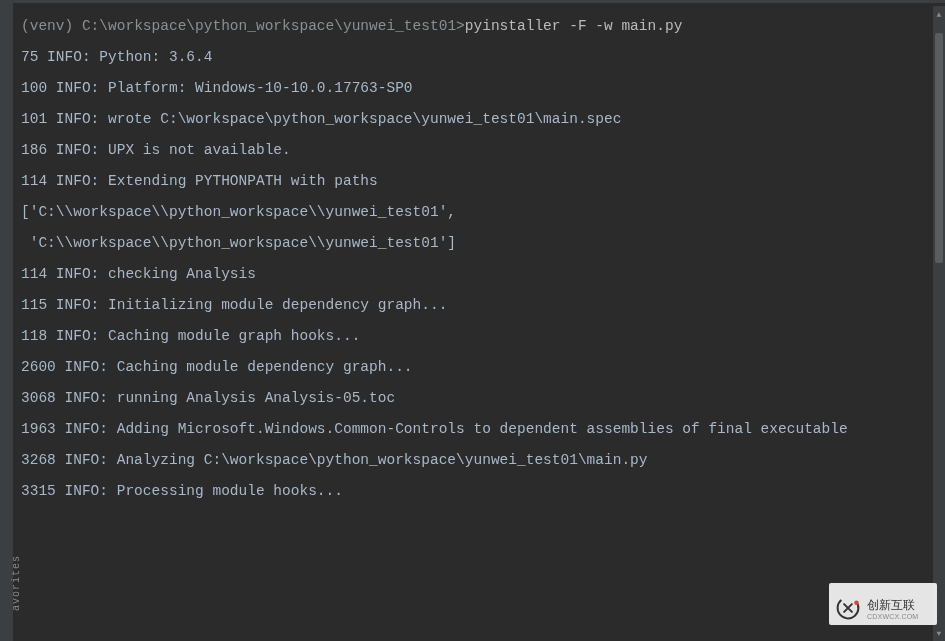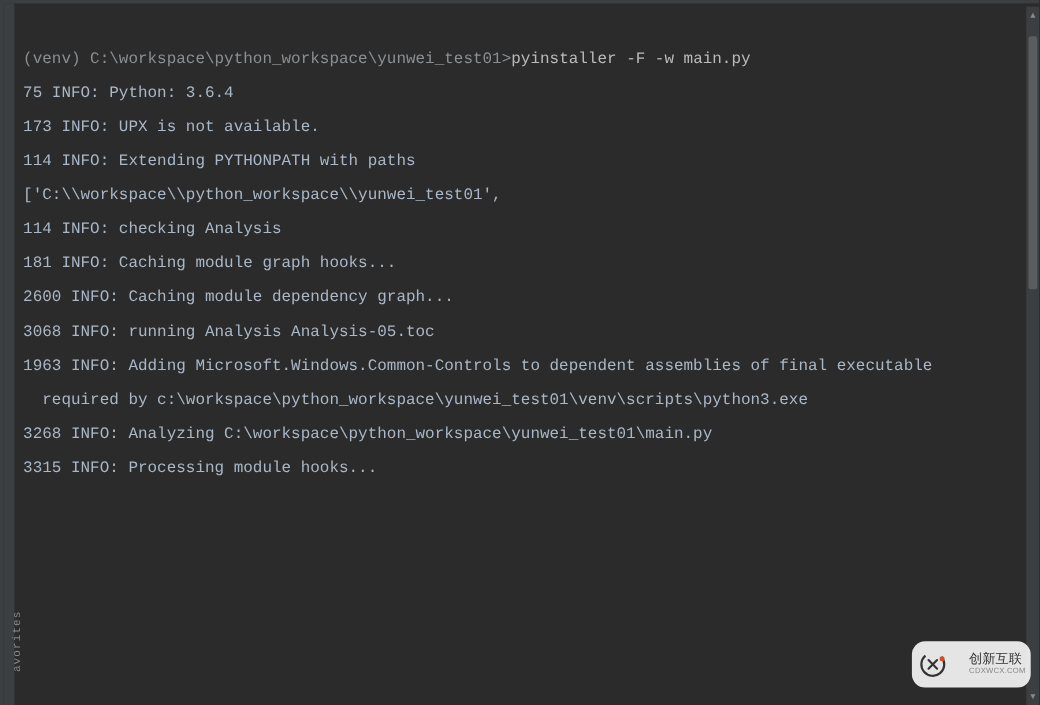--- a/index.html
+++ b/index.html
@@ -91,25 +91,25 @@
   .cmd {
     color: #bbbbbb;
   }
   .watermark {
     position: absolute;
     right: 8px;
     bottom: 16px;
     width: 108px;
     height: 42px;
     background: rgba(255,255,255,0.88);
-    border-radius: 12px;
+    border-radius: 2px;
     display: flex;
-    align-items: center;
+    align-items: flex-end;
     padding: 4px 6px;
-    gap: 20px;
+    gap: 6px;
     z-index: 5;
   }
   .wm-logo {
     width: 26px;
     height: 26px;
     position: relative;
     flex-shrink: 0;
   }
   .wm-logo svg { width: 100%; height: 100%; }
   .wm-text {
@@ -124,44 +124,46 @@
     font-weight: 500;
   }
   .wm-en {
     font-size: 7px;
     color: #888;
     font-family: sans-serif;
     letter-spacing: 0.2px;
   }
   .terminal-content {
     padding-right: 14px;
-    margin-top: 28px;
   }
 </style>
 </head>
 <body>
 
 <div class="terminal">
   <div class="left-gutter">
     <span class="left-tab-text">avorites</span>
   </div>
 
   <div class="terminal-content">
     <div class="line"><span class="prompt-path">(venv)</span> <span class="prompt-path">C:\workspace\python_workspace\yunwei_test01&gt;</span><span class="cmd">pyinstaller -F -w main.py</span></div>
     <div id="out">
         <div class="line">75 INFO: Python: 3.6.4</div>
-        <div class="line">173 INFO: UPX is not available.</div>
+        <div class="line">100 INFO: Platform: Windows-10-10.0.17763-SP0</div>
+        <div class="line">101 INFO: wrote C:\workspace\python_workspace\yunwei_test01\main.spec</div>
+        <div class="line">186 INFO: UPX is not available.</div>
         <div class="line">114 INFO: Extending PYTHONPATH with paths</div>
         <div class="line">['C:\\workspace\\python_workspace\\yunwei_test01',</div>
+        <div class="line"> 'C:\\workspace\\python_workspace\\yunwei_test01']</div>
         <div class="line">114 INFO: checking Analysis</div>
-        <div class="line">181 INFO: Caching module graph hooks...</div>
+        <div class="line">115 INFO: Initializing module dependency graph...</div>
+        <div class="line">118 INFO: Caching module graph hooks...</div>
         <div class="line">2600 INFO: Caching module dependency graph...</div>
         <div class="line">3068 INFO: running Analysis Analysis-05.toc</div>
         <div class="line">1963 INFO: Adding Microsoft.Windows.Common-Controls to dependent assemblies of final executable</div>
-        <div class="line">  required by c:\workspace\python_workspace\yunwei_test01\venv\scripts\python3.exe</div>
         <div class="line">3268 INFO: Analyzing C:\workspace\python_workspace\yunwei_test01\main.py</div>
         <div class="line">3315 INFO: Processing module hooks...</div>
       </div>
   </div>
 
   <div class="scrollbar">
     <div class="scrollbar-arrow up">▲</div>
     <div class="scrollbar-track">
       <div class="scrollbar-thumb"></div>
     </div>

